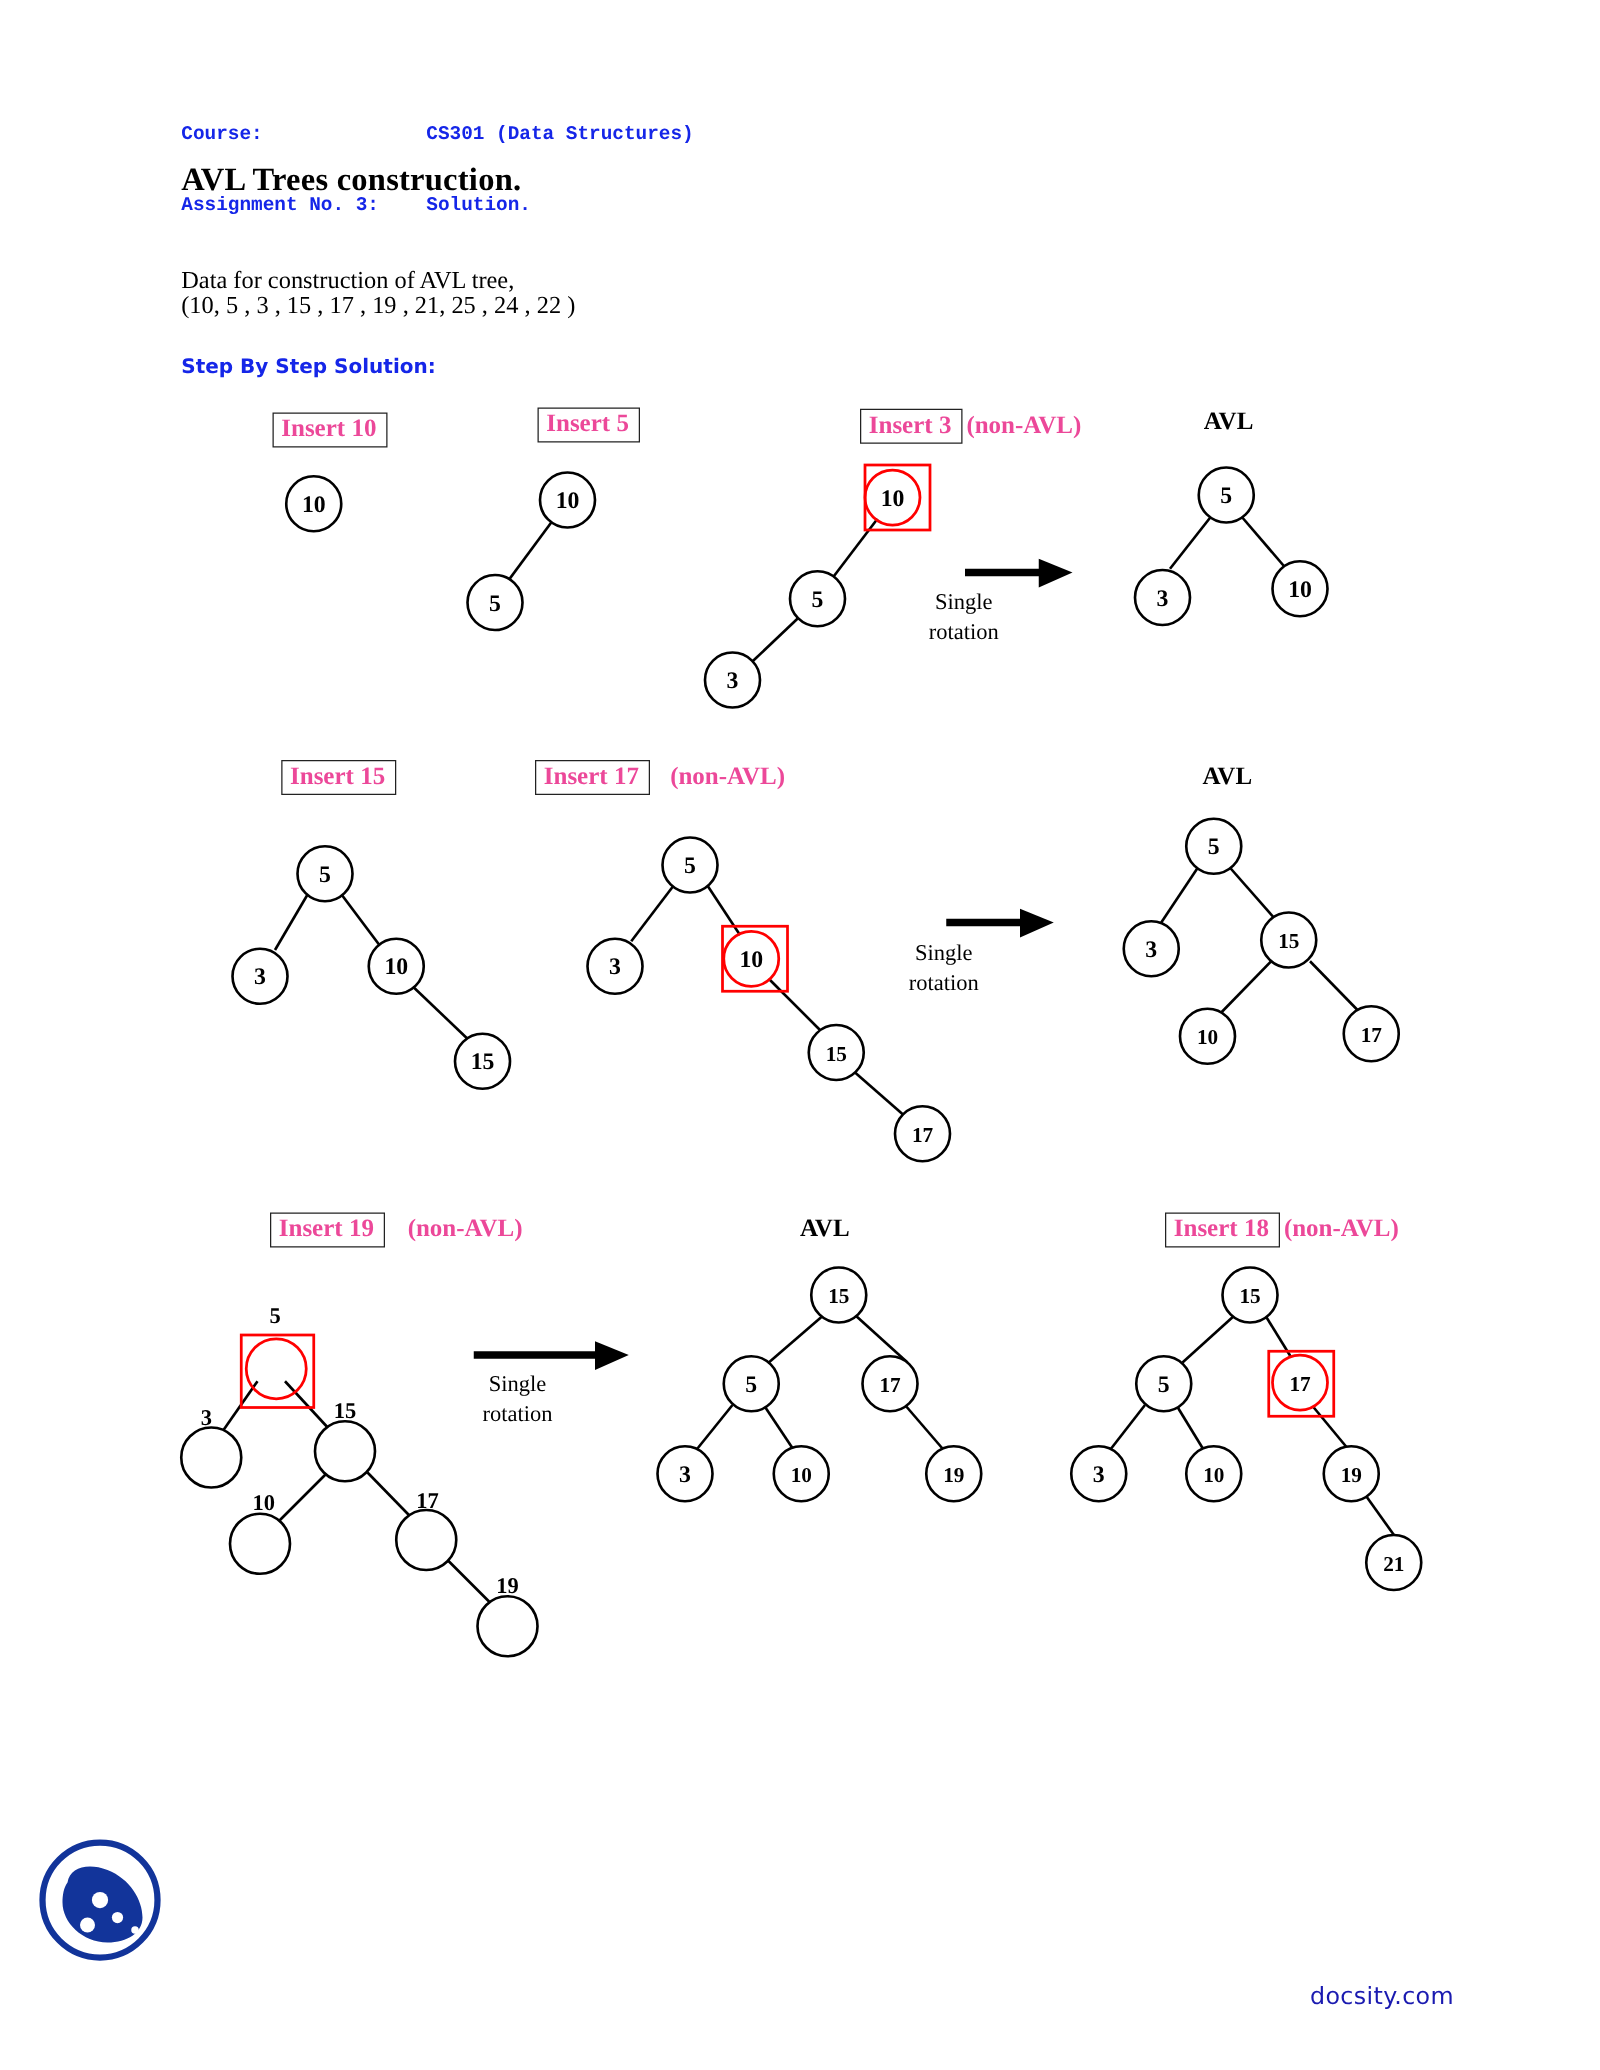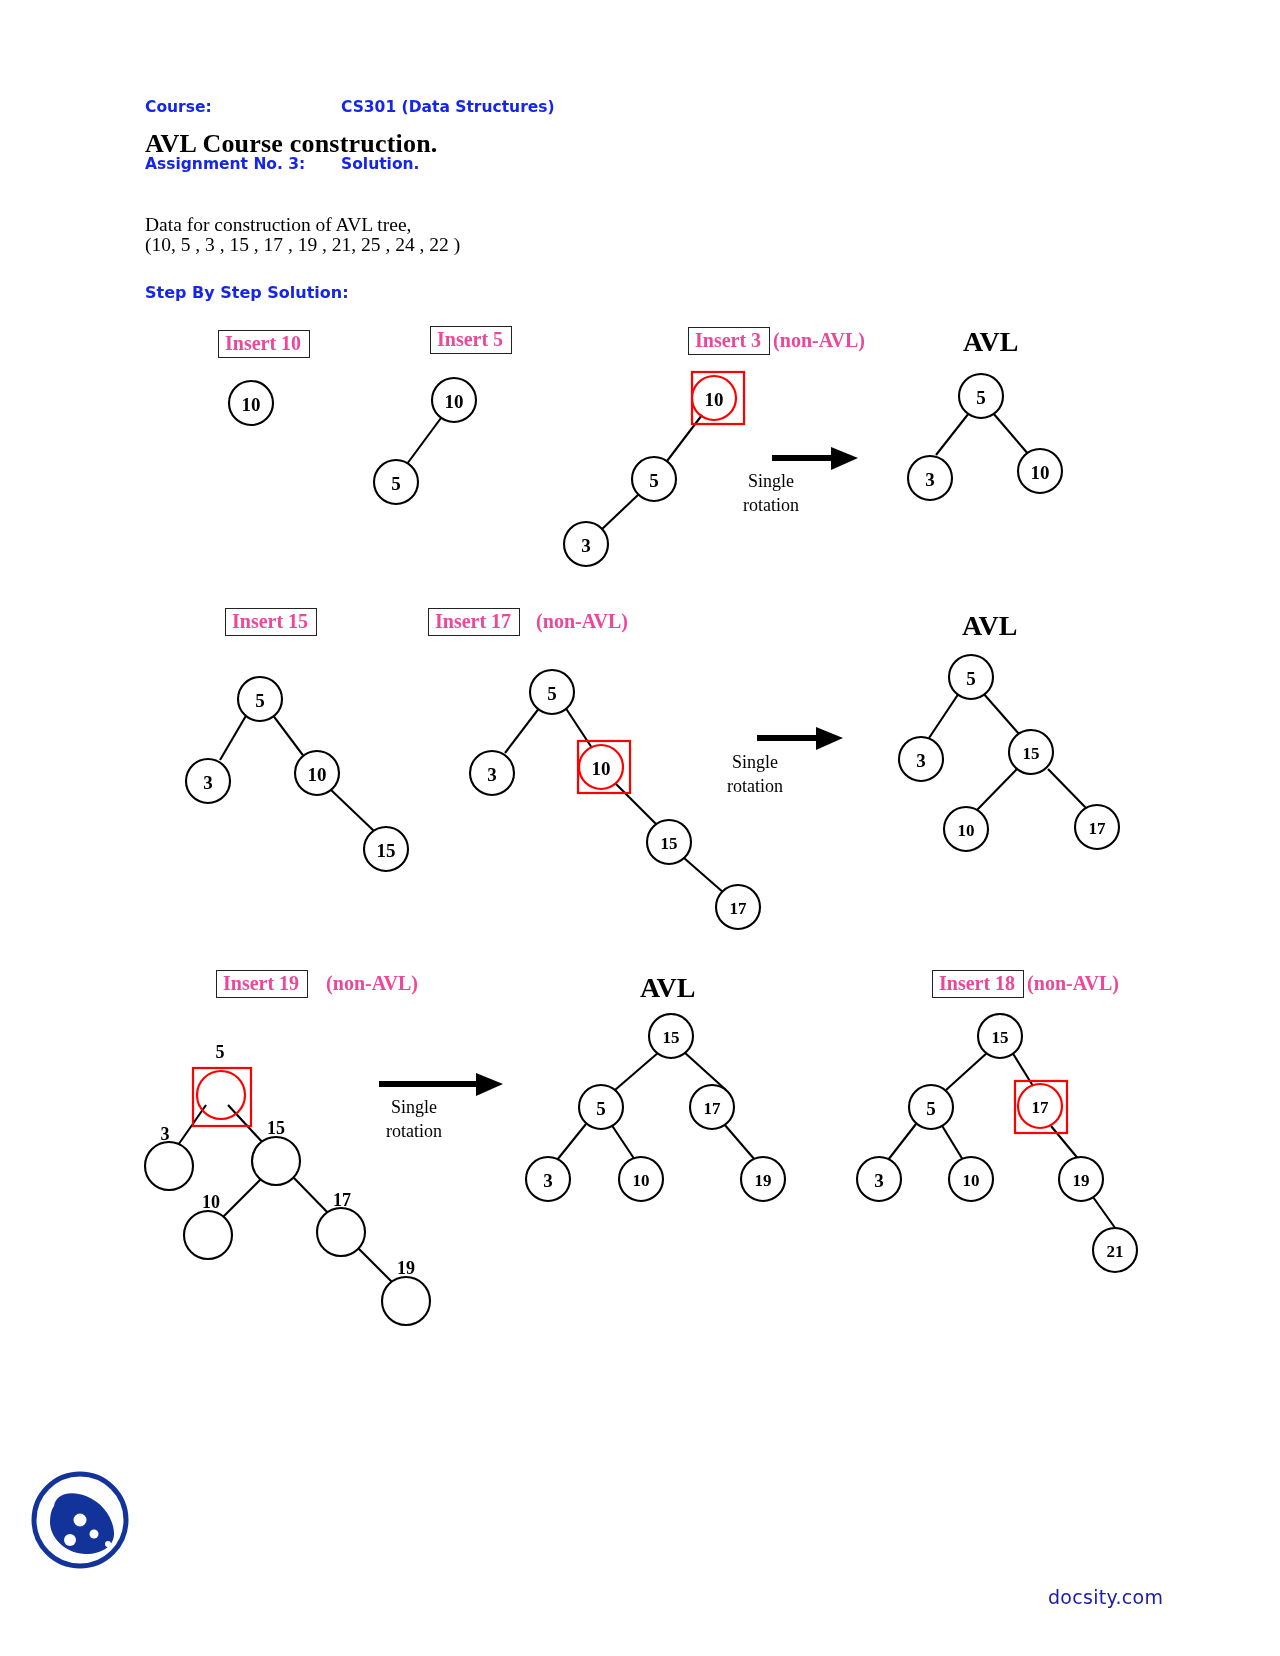--- a/index.html
+++ b/index.html
@@ -20,21 +20,21 @@
     position: absolute;
     left: 145px;
     top: 60px;
     font-family: "DejaVu Sans", sans-serif;
     font-weight: bold;
     font-size: 15.5px;
     color: #1526e8;
     line-height: 19px;
     white-space: pre;
   }
-  .hdr-row { display: block; }
+  .hdr-row { display: block; font-family: Liberation Mono, monospace; }
   .hdr-lbl { display: inline-block; width: 196px; }
 
   .doc-title {
     position: absolute;
     left: 145px;
     top: 129px;
     font-family: "Liberation Serif", serif;
     font-weight: bold;
     font-size: 26px;
     color: #000;
@@ -77,21 +77,21 @@
   }
   .plain-suffix {
     display: inline-block;
     padding-left: 3px;
     vertical-align: baseline;
   }
   .avl-label {
     position: absolute;
     font-family: "Liberation Serif", serif;
     font-weight: bold;
-    font-size: 28px;
+    font-size: 20px;
     color: #000;
   }
 
   
   svg.trees {
     position: absolute;
     left: 0;
     top: 0;
     width: 1280px;
     height: 1656px;
@@ -145,21 +145,21 @@
   }
 </style>
 </head>
 <body>
 
 <div class="hdr">
   <span class="hdr-row"><span class="hdr-lbl">Course:</span><span>CS301 (Data Structures)</span></span>
   <span class="hdr-row"><span class="hdr-lbl">Assignment No. 3:</span><span>Solution.</span></span>
 </div>
 
-<div class="doc-title">AVL Course construction.</div>
+<div class="doc-title">AVL Trees construction.</div>
 <div class="para p1">Data for construction of AVL tree,</div>
 <div class="para p2">(10, 5 , 3 , 15 , 17 , 19 , 21, 25 , 24 , 22 )</div>
 <div class="step-title">Step By Step Solution:</div>
 
 <div class="steplbl" style="left:218px; top:330px;">
   <span class="boxed">Insert  10</span>
 </div>
 <div class="steplbl" style="left:430px; top:326px;">
   <span class="boxed">Insert 5</span>
 </div>

